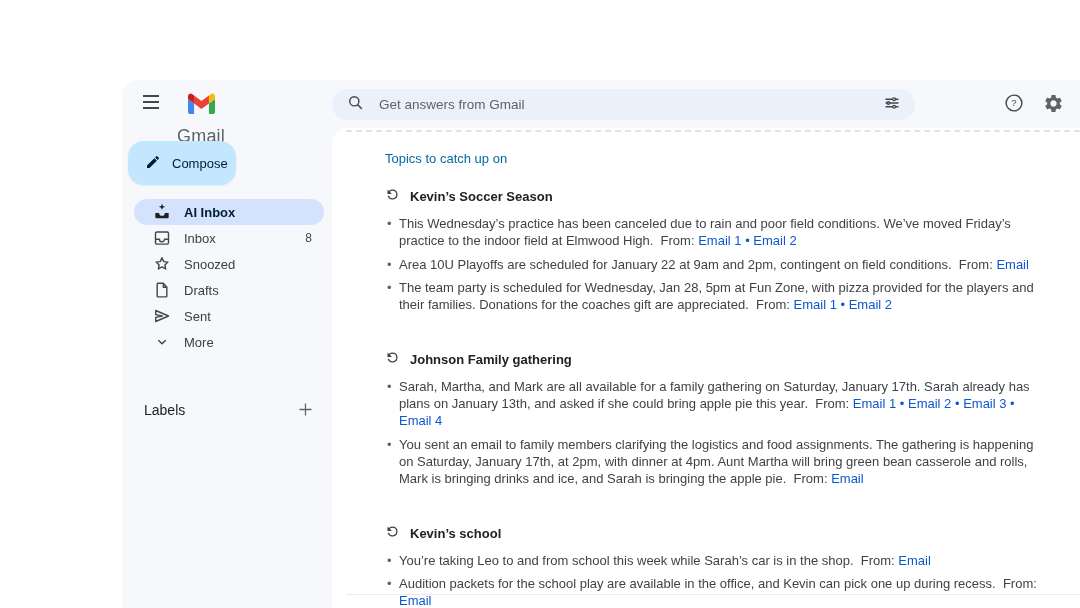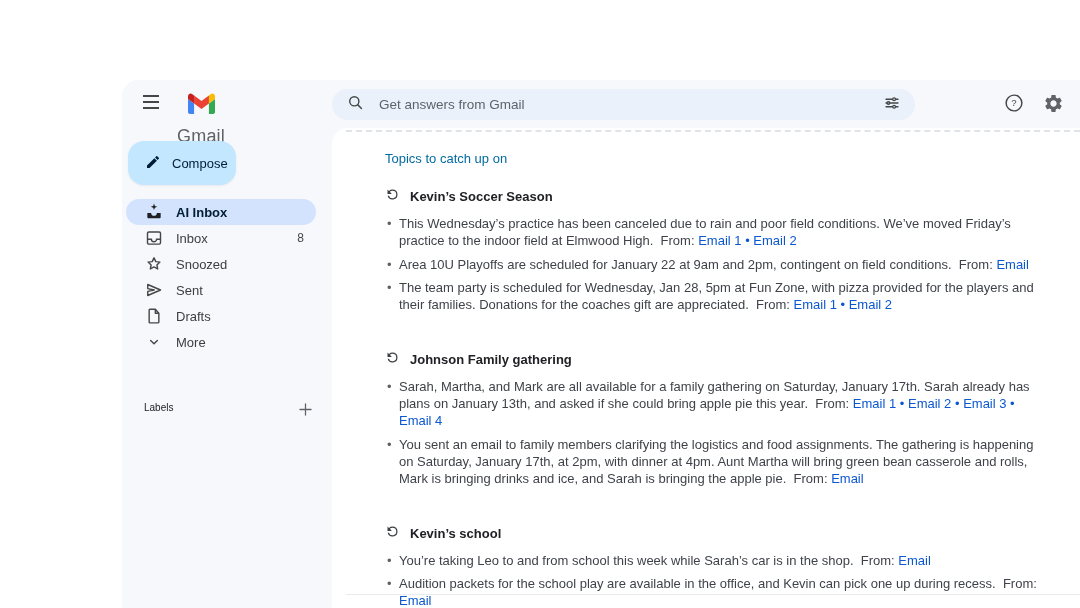--- a/index.html
+++ b/index.html
@@ -14,29 +14,29 @@
   .search{position:absolute;left:210px;top:9px;width:583px;height:31px;background:#eaf1fb;
     border-radius:16px;display:flex;align-items:center;padding:0 14px;box-sizing:border-box;}
   .search input{flex:1;margin-left:12px;border:none;outline:none;background:transparent;
     font-size:13.5px;color:#202124;font-family:"Liberation Sans","DejaVu Sans",sans-serif;}
   .search input::placeholder{color:#5f6368;}
   .hdr-icon{position:absolute;top:13px;width:24px;height:24px;display:flex;align-items:center;justify-content:center;cursor:pointer;}
   
   .compose{position:absolute;left:6px;top:61px;width:108px;height:44px;background:#c2e7ff;
     border-radius:16px;display:flex;align-items:center;padding-left:17px;gap:11px;box-sizing:border-box;cursor:pointer;box-shadow:0 1px 2px rgba(60,64,67,.08);}
   .compose span{font-size:13px;color:#001d35;font-weight:500;}
-  .nav{position:absolute;left:0;top:119px;width:210px;}
+  .nav{position:absolute;left:8px;top:119px;width:210px;}
   .nav-row{margin-left:4px;width:190px;height:26px;border-radius:13px;display:flex;align-items:center;
     padding-left:18px;box-sizing:border-box;cursor:pointer;}
   .nav-row.selected{background:#d3e3fd;}
   .nav-ic{width:20px;height:20px;margin-right:12px;display:flex;align-items:center;justify-content:center;}
   .nav-label{font-size:13px;color:#3c4043;}
   .nav-row.selected .nav-label{font-weight:700;color:#001d35;}
   .nav-count{margin-left:auto;padding-right:12px;font-size:12px;color:#444746;}
-  .labels-title{position:absolute;left:22px;top:322px;font-size:10px;font-weight:500;color:#202124;}
+  .labels-title{position:absolute;left:22px;top:322px;font-size:14px;font-weight:500;color:#202124;}
   .labels-add{position:absolute;left:172px;top:320px;width:22px;height:22px;display:flex;align-items:center;justify-content:center;cursor:pointer;}
   
   .card{position:absolute;left:210px;top:48px;width:748px;height:480px;background:#ffffff;
     border-radius:16px 0 0 0;}
   .dash-top{position:absolute;top:2px;left:14px;right:0;border-top:2px dashed #e0e3e7;}
   .bottom-divider{position:absolute;top:466px;left:14px;right:0;border-top:1px solid #e9ebee;}
   .content{position:absolute;left:53px;top:23px;width:665px;}
   .catchup{font-size:13px;color:#0369a1;margin-bottom:21px;}
   .topic{margin-bottom:37px;}
   .topic-head{display:flex;align-items:center;gap:10px;margin-bottom:9px;cursor:pointer;}
@@ -142,33 +142,33 @@
           <span class="nav-ic">
             <svg viewBox="0 0 24 24" width="20" height="20" fill="none" stroke="#444746" stroke-width="1.7" stroke-linejoin="round">
               <path d="M12 4.6l2.15 4.5 4.95.6-3.65 3.4.95 4.9L12 15.55 7.6 18l.95-4.9L4.9 9.7l4.95-.6z"></path>
             </svg>
           </span>
           <span class="nav-label">Snoozed</span>
         </div>
         <div class="nav-row">
           <span class="nav-ic">
             <svg viewBox="0 0 24 24" width="20" height="20" fill="none" stroke="#444746" stroke-width="1.7" stroke-linejoin="round">
-              <path d="M4.5 18.6v-4.9l7.8-1.7-7.8-1.7V5.4L19.8 12z"></path>
-            </svg>
-          </span>
-          <span class="nav-label">Sent</span>
-        </div>
-        <div class="nav-row">
-          <span class="nav-ic">
-            <svg viewBox="0 0 24 24" width="20" height="20" fill="none" stroke="#444746" stroke-width="1.7" stroke-linejoin="round">
               <path d="M13.6 3.8H7.2a1 1 0 0 0-1 1v14.4a1 1 0 0 0 1 1h9.6a1 1 0 0 0 1-1V8.6z"></path>
               <path d="M13.6 3.8v4.8h4.2"></path>
             </svg>
           </span>
           <span class="nav-label">Drafts</span>
+        </div>
+        <div class="nav-row">
+          <span class="nav-ic">
+            <svg viewBox="0 0 24 24" width="20" height="20" fill="none" stroke="#444746" stroke-width="1.7" stroke-linejoin="round">
+              <path d="M4.5 18.6v-4.9l7.8-1.7-7.8-1.7V5.4L19.8 12z"></path>
+            </svg>
+          </span>
+          <span class="nav-label">Sent</span>
         </div>
         <div class="nav-row">
           <span class="nav-ic">
             <svg viewBox="0 0 24 24" width="20" height="20" fill="none" stroke="#444746" stroke-width="1.7" stroke-linecap="round" stroke-linejoin="round">
               <path d="M8 10.2l4 4 4-4"></path>
             </svg>
           </span>
           <span class="nav-label">More</span>
         </div>
       </div>

